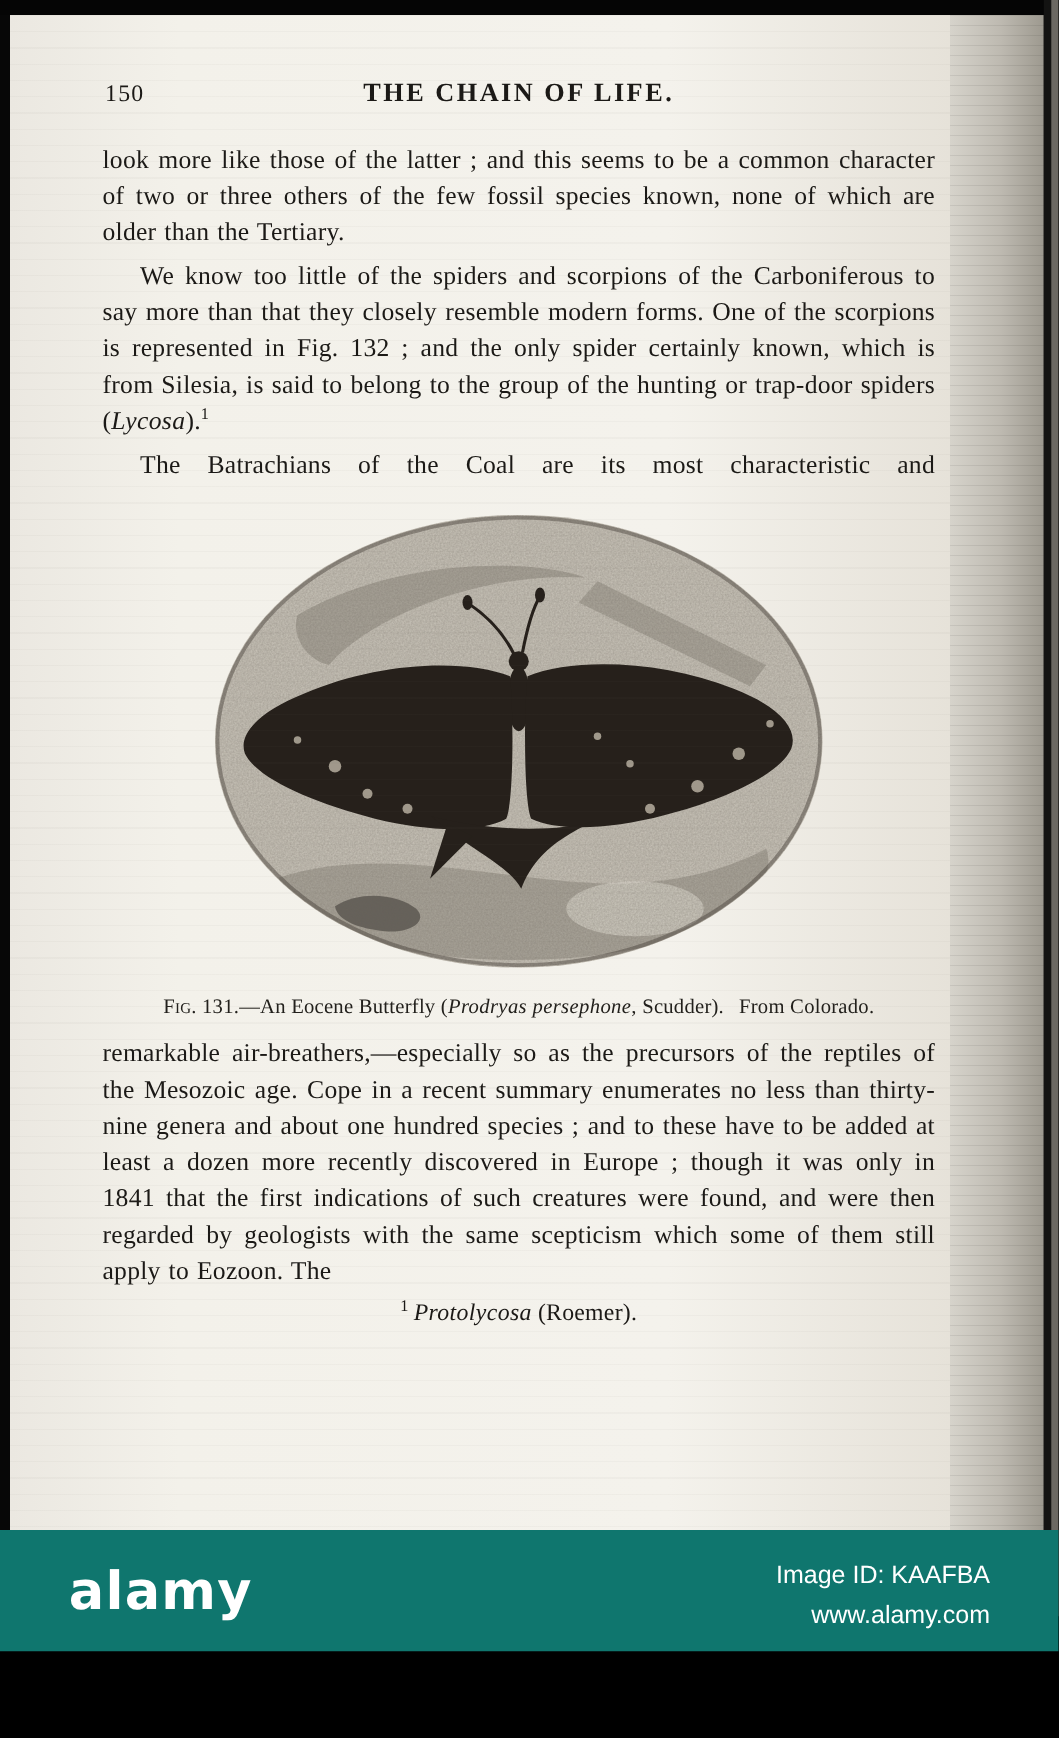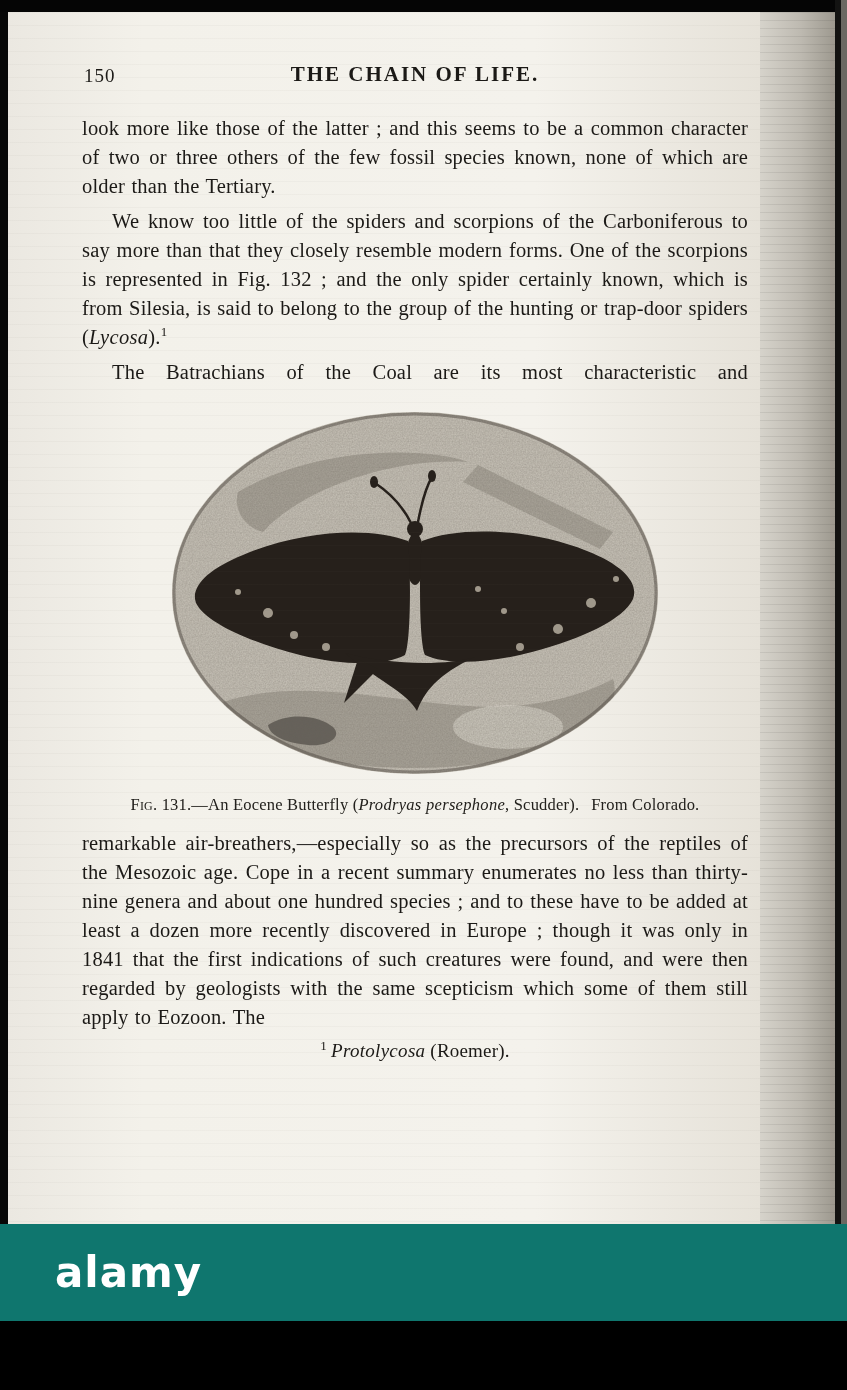--- a/index.html
+++ b/index.html
@@ -140,15 +140,19 @@
 
       <p class="para">remarkable air-breathers,—especially so as the precursors of the reptiles of the Mesozoic age.  Cope in a recent summary enumerates no less than thirty-nine genera and about one hundred species ; and to these have to be added at least a dozen more recently discovered in Europe ; though it was only in 1841 that the first indications of such creatures were found, and were then regarded by geologists with the same scepticism which some of them still apply to Eozoon.  The</p>
 
       <p class="footnote"><sup>1</sup><i>Protolycosa</i><span> (Roemer).</span></p>
 
     </div>
   </div>
 
   <div class="wm-bar">
     <div class="wm-logo">alamy</div>
+    <div class="wm-right">
+      <div>Image ID: KAAFBA</div>
+      <div>www.alamy.com</div>
+    </div>
   </div>
 
 </div>
 
 </body></html>

